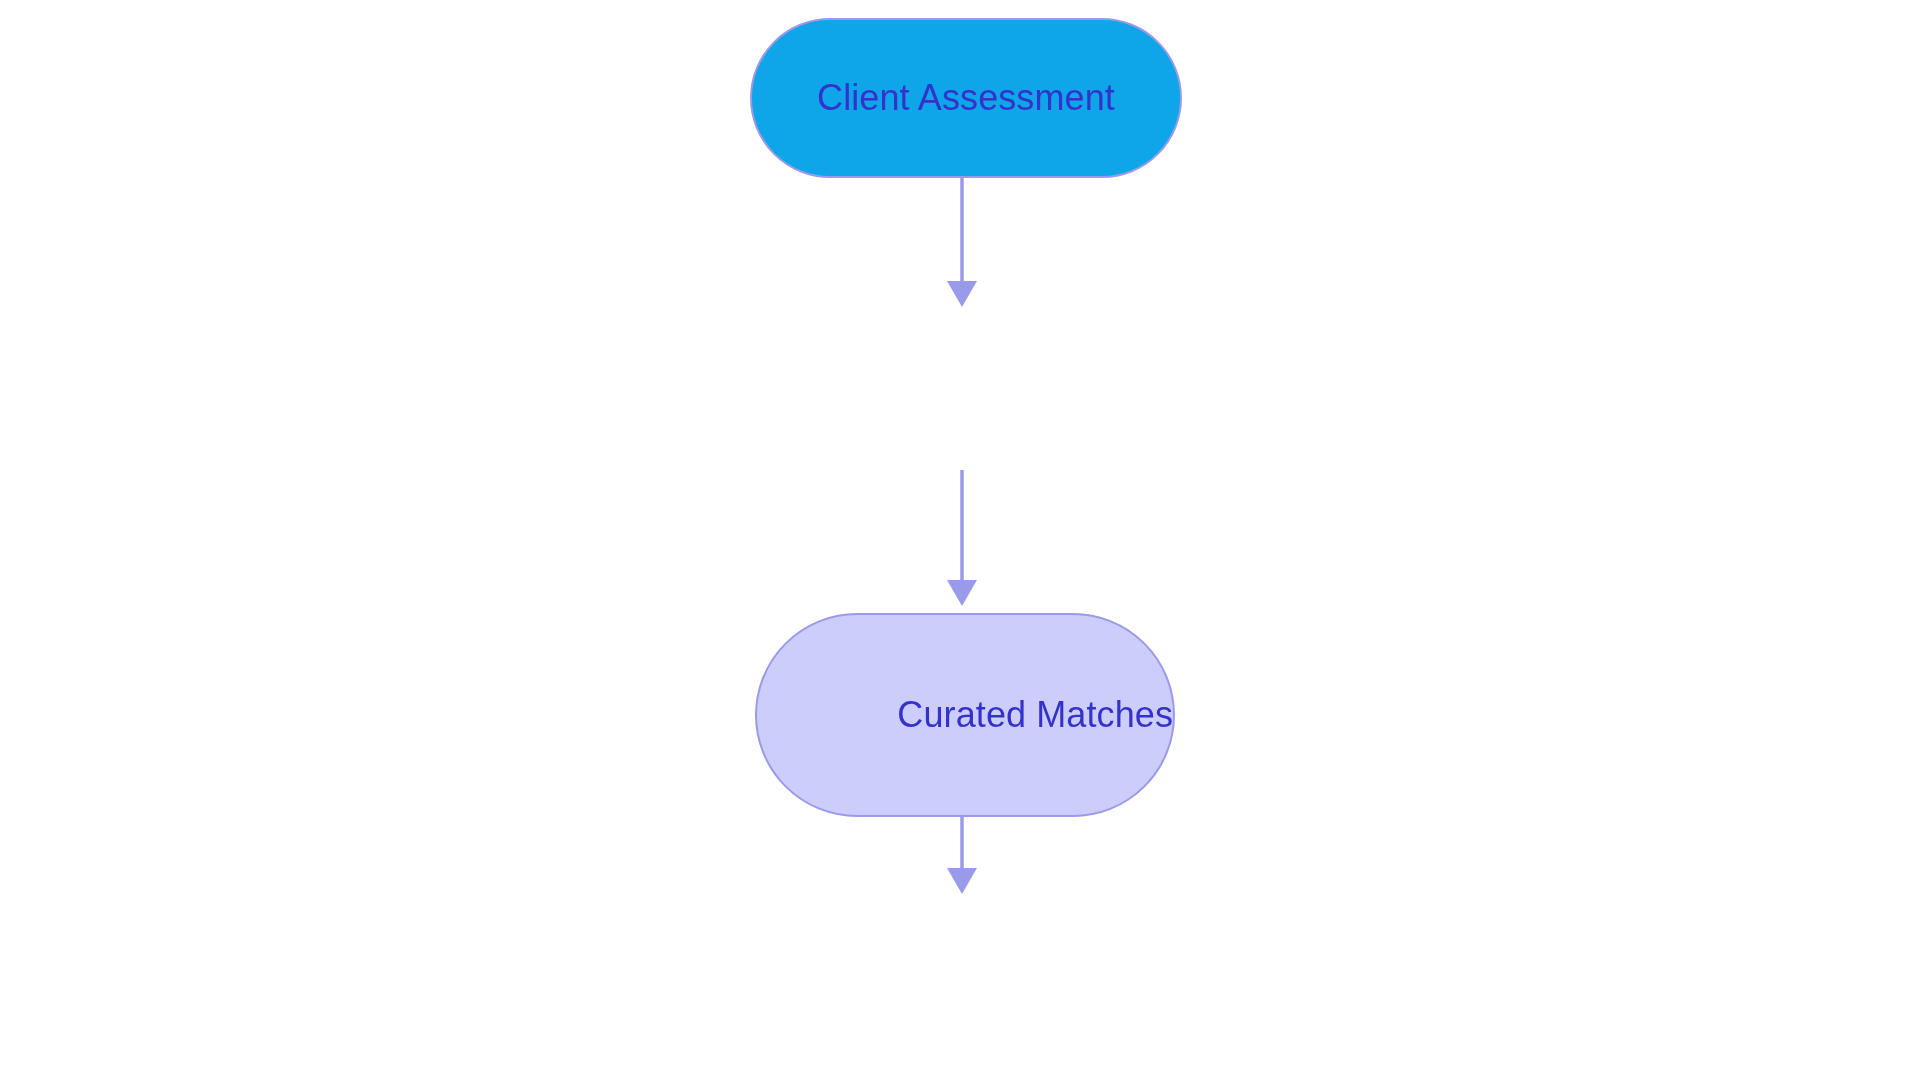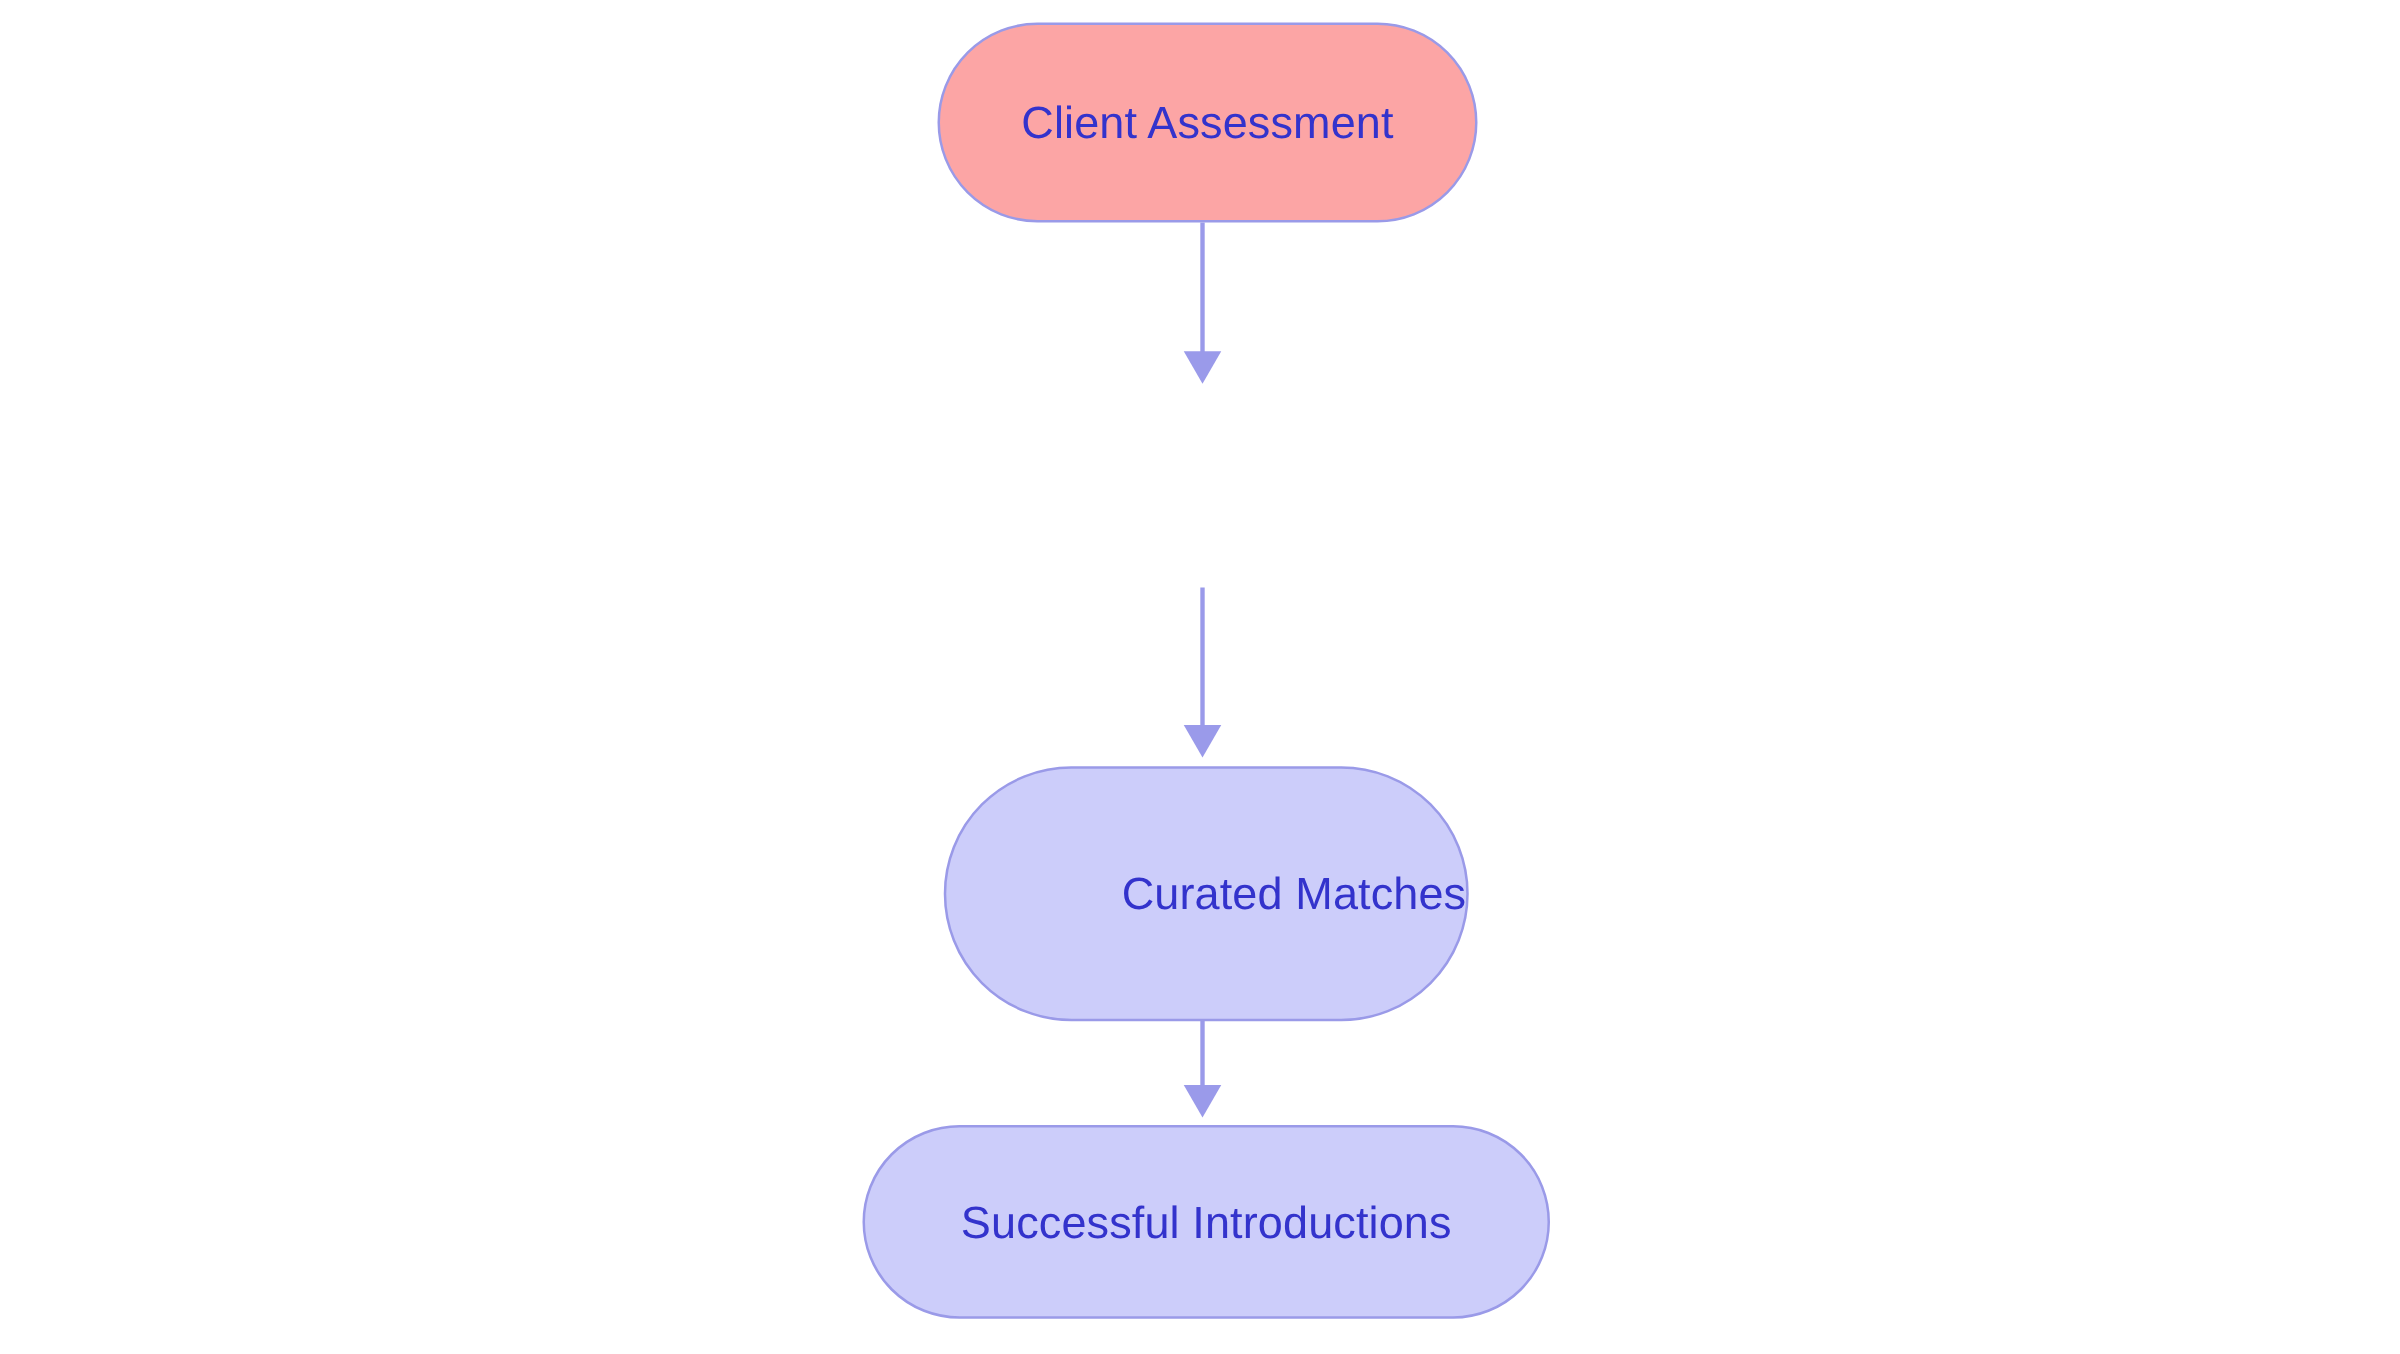--- a/index.html
+++ b/index.html
@@ -85,26 +85,23 @@
       <line x1="962" y1="470" x2="962" y2="581" stroke="#9a9aea" stroke-width="3.5"></line>
       <polygon points="947,580 977,580 962,606" fill="#9a9aea"></polygon>
     </g>
 
     <g>
       <line x1="962" y1="770" x2="962" y2="869" stroke="#9a9aea" stroke-width="3.5"></line>
       <polygon points="947,868 977,868 962,894" fill="#9a9aea"></polygon>
     </g>
   </svg>
 
-  <div class="flow-node" id="node-client-assessment" style="background: #fca5a5; border-color: rgb(154, 154, 232); color: rgb(51, 51, 204);">
+  <div class="flow-node" id="node-client-assessment" style="background: #0ea5e9; border-color: rgb(154, 154, 232); color: rgb(51, 51, 204);">
     <span class="node-label">Client Assessment</span>
   </div>
 
 
   <div class="flow-node" id="node-curated-matches" style="background: rgb(204, 205, 250); border-color: rgb(154, 154, 232); color: rgb(51, 51, 204);">
     <span class="node-label">Curated Matches</span>
   </div>
 
-  <div class="flow-node" id="node-successful-introductions" style="background: rgb(204, 205, 250); border-color: rgb(154, 154, 232); color: rgb(51, 51, 204);">
-    <span class="node-label">Successful Introductions</span>
-  </div>
 
 </div>
 
 </body></html>

